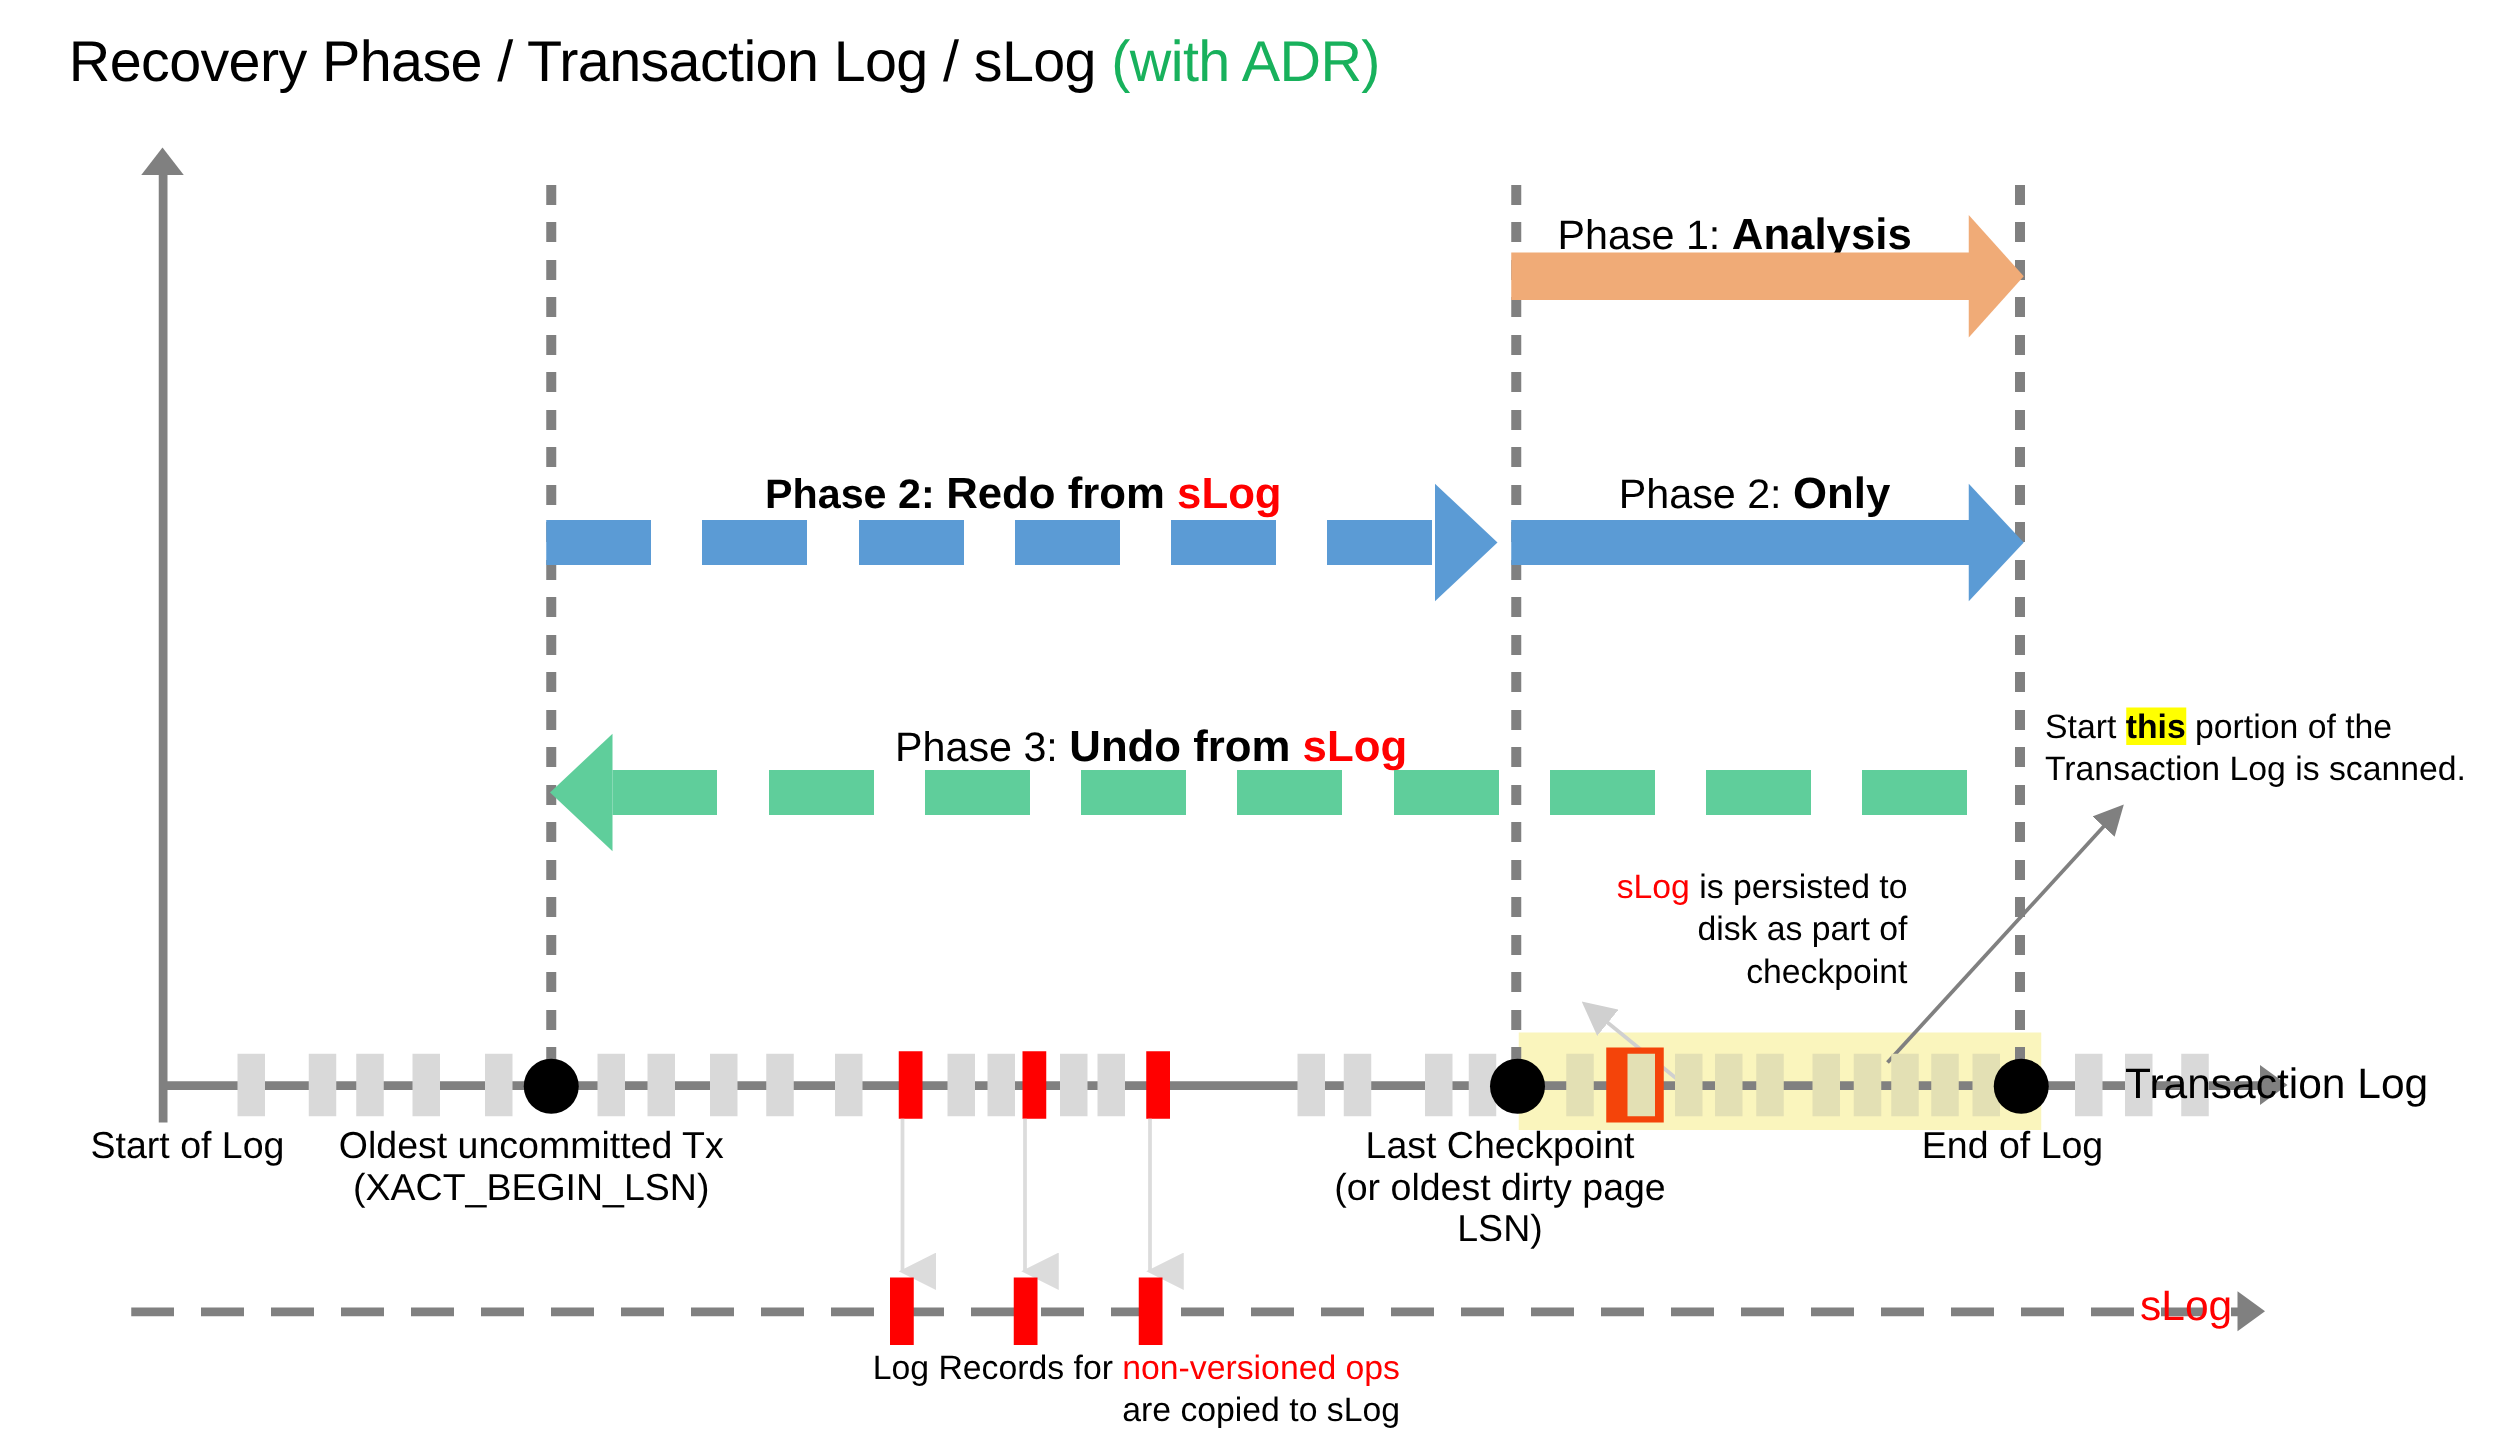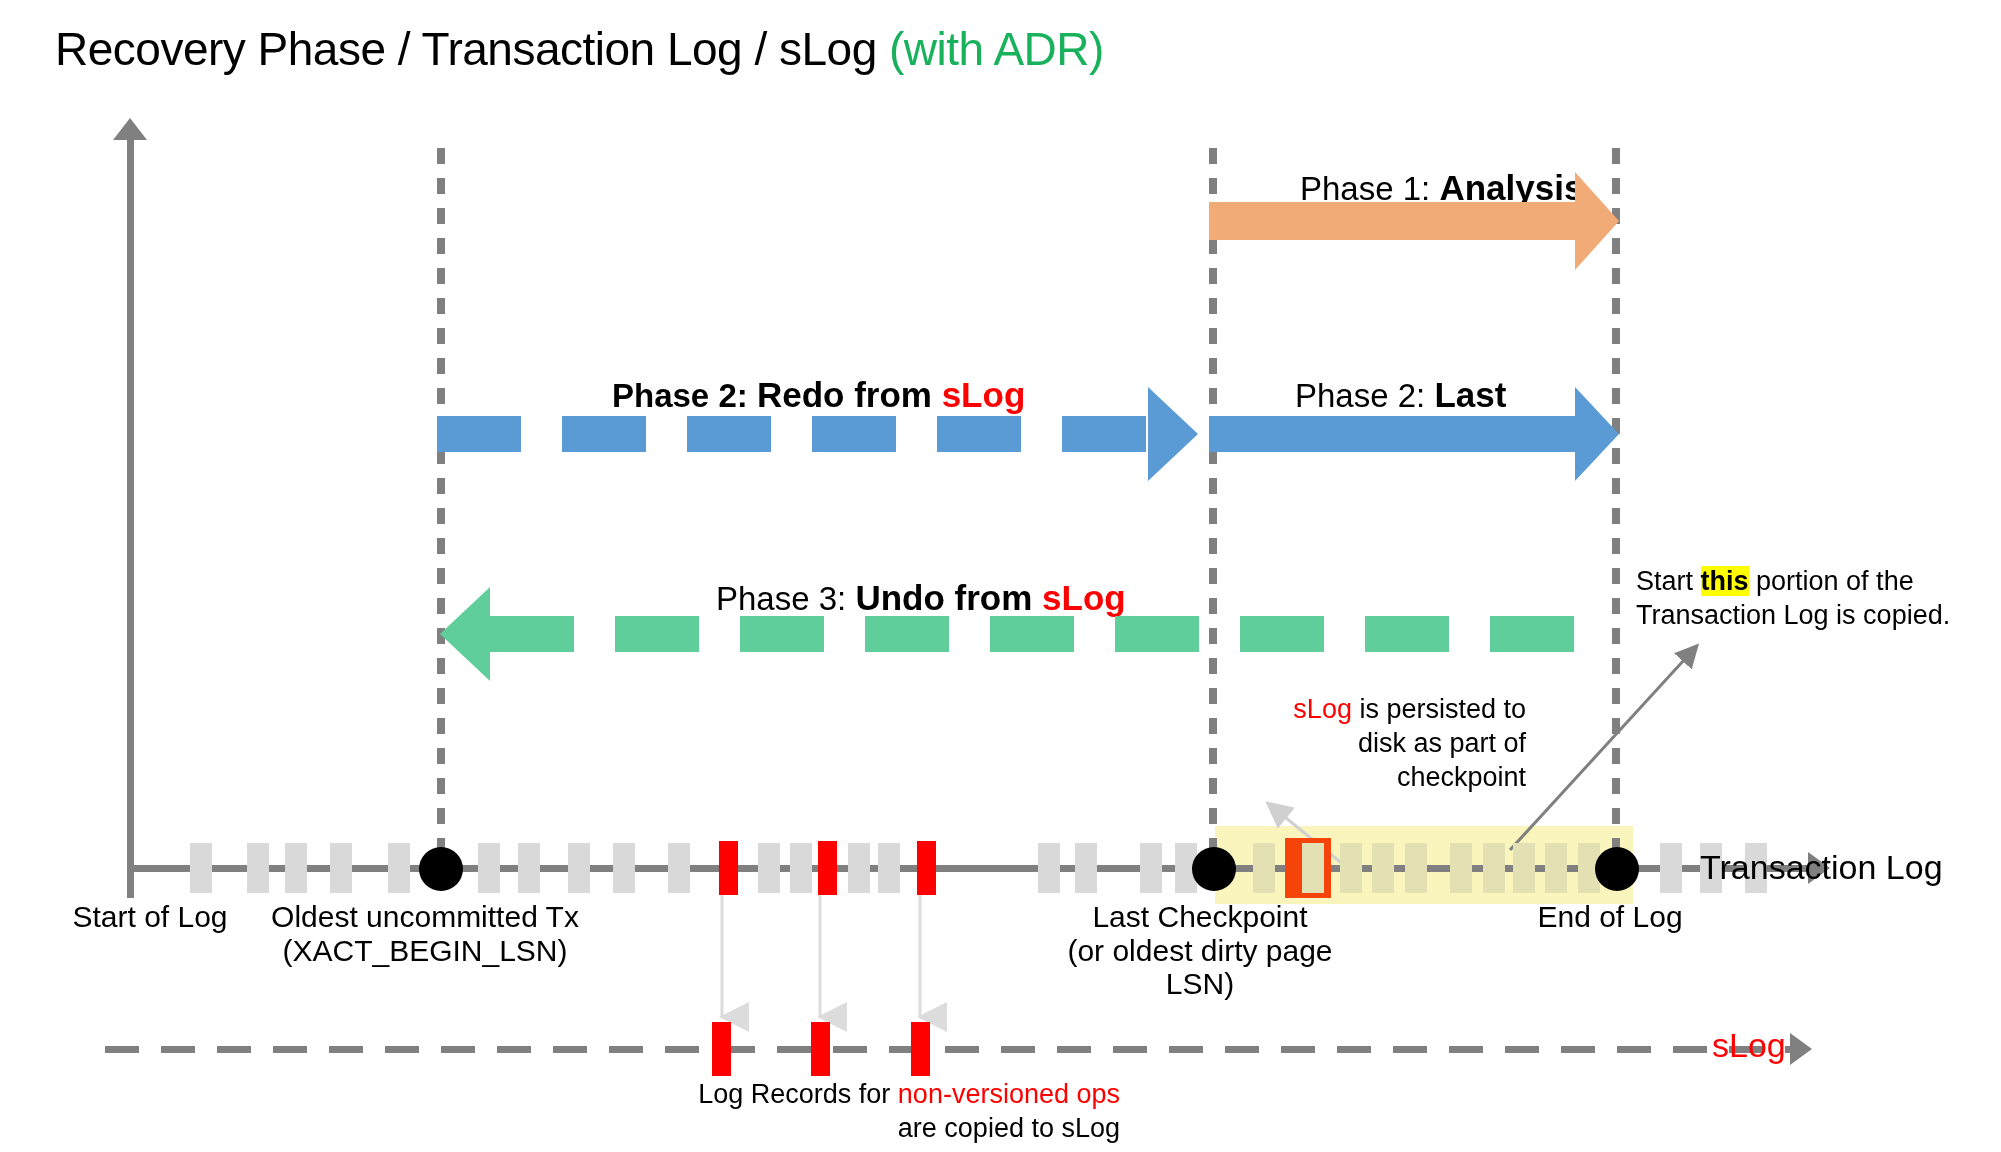--- a/index.html
+++ b/index.html
@@ -97,29 +97,29 @@
   <div class="abs tl-line"></div>
   <div class="abs tl-head"></div>
 
   <div class="abs slog-line"></div>
   <div class="abs slog-head"></div>
 
   <div class="abs vguide" style="left:437px;top:148px;height:722px;"></div>
   <div class="abs vguide" style="left:1209px;top:148px;height:722px;"></div>
   <div class="abs vguide" style="left:1612px;top:148px;height:722px;"></div>
 
-  <div class="abs phlabel" style="left:1300px;top:168px;"><span>Phase 1: </span><b>Analysis</b></div>
+  <div class="abs phlabel" style="left:1246px;top:168px;"><span>Phase 1: </span><b>Analysis</b></div>
   <div class="abs" id="an-bar"></div>
   <div class="abs" id="an-head"></div>
 
   <div class="abs phlabel" style="left:612px;top:375px;font-weight:bold;"><span>Phase 2: </span><b>Redo from </b><b class="slog">sLog</b></div>
   <div class="abs" id="rdd-dash"></div>
   <div class="abs" id="rdd-head"></div>
 
-  <div class="abs phlabel" style="left:1295px;top:375px;"><span>Phase 2: </span><b>Last</b></div>
+  <div class="abs phlabel" style="left:1295px;top:375px;"><span>Phase 2: </span><b>Only</b></div>
   <div class="abs" id="rd-bar"></div>
   <div class="abs" id="rd-head"></div>
 
   <div class="abs phlabel" style="left:716px;top:578px;text-align:right;"><span>Phase 3: </span><b>Undo from </b><b class="slog">sLog</b></div>
   <div class="abs" id="ud-dash"></div>
   <div class="abs" id="ud-head"></div>
 
   <div class="abs note" style="left:1236px;top:693px;width:290px;">
     <span class="slog">sLog</span><span> is persisted to</span><br>
     <span>disk as part of</span><br>
@@ -129,21 +129,21 @@
     <defs>
         <marker id="ahGray" markerWidth="9" markerHeight="9" refX="7" refY="4.5" orient="auto">
       <path d="M0,0 L9,4.5 L0,9 z" fill="#d0d0d0"></path>
         </marker>
       </defs>
     <line x1="100" y1="75" x2="20" y2="10" stroke="#d0d0d0" stroke-width="3" marker-end="url(#ahGray)"></line>
   </svg>
 
   <div class="abs note" style="left:1636px;top:565px;width:355px;text-align:left;">
     <span>Start </span><span class="hl">this</span><span> portion of the</span><br>
-    <span>Transaction Log is copied.</span>
+    <span>Transaction Log is scanned.</span>
   </div>
   <svg class="thin" style="left:1500px;top:630px;" width="230" height="230">
     <defs>
         <marker id="ahGray2" markerWidth="8" markerHeight="8" refX="6" refY="4" orient="auto">
       <path d="M0,0 L8,4 L0,8 z" fill="#808080"></path>
         </marker>
       </defs>
     <line x1="10" y1="220" x2="195" y2="18" stroke="#808080" stroke-width="3" marker-end="url(#ahGray2)"></line>
   </svg>
 

